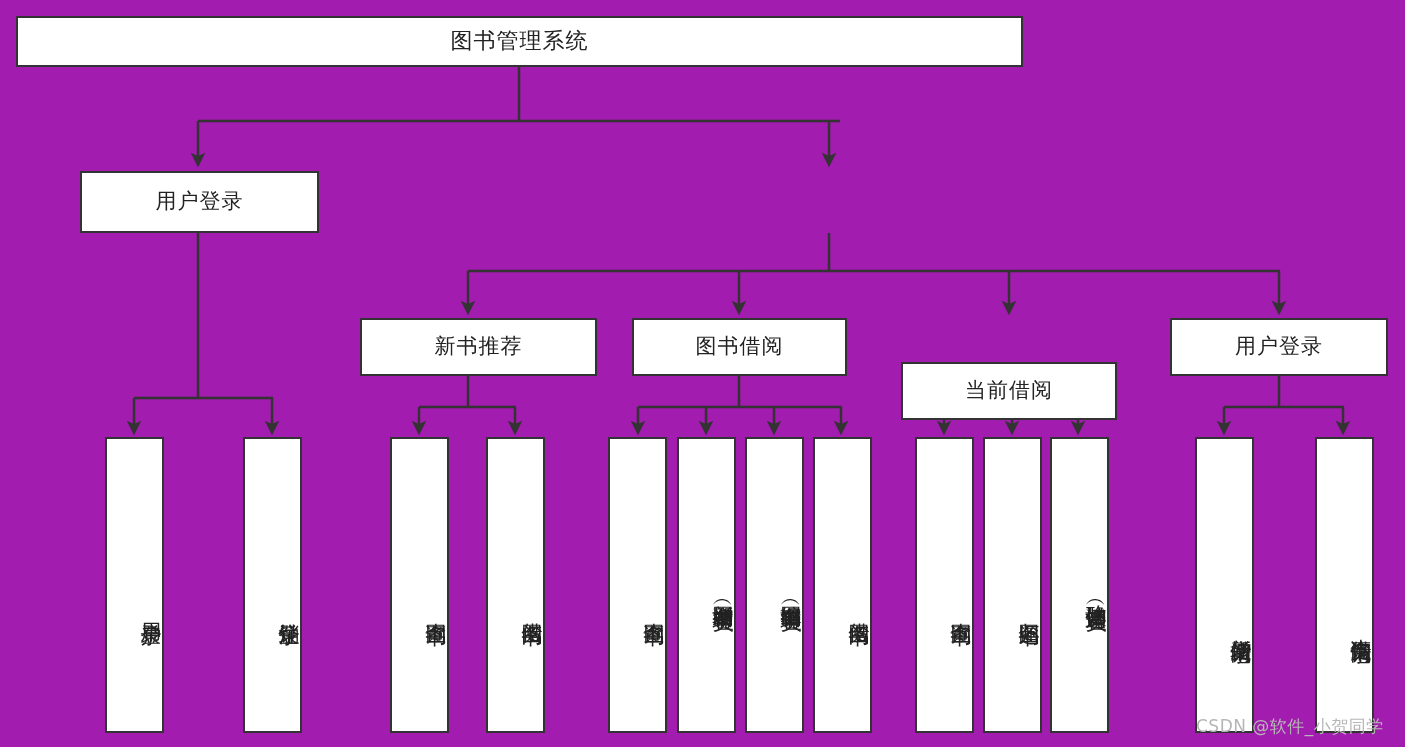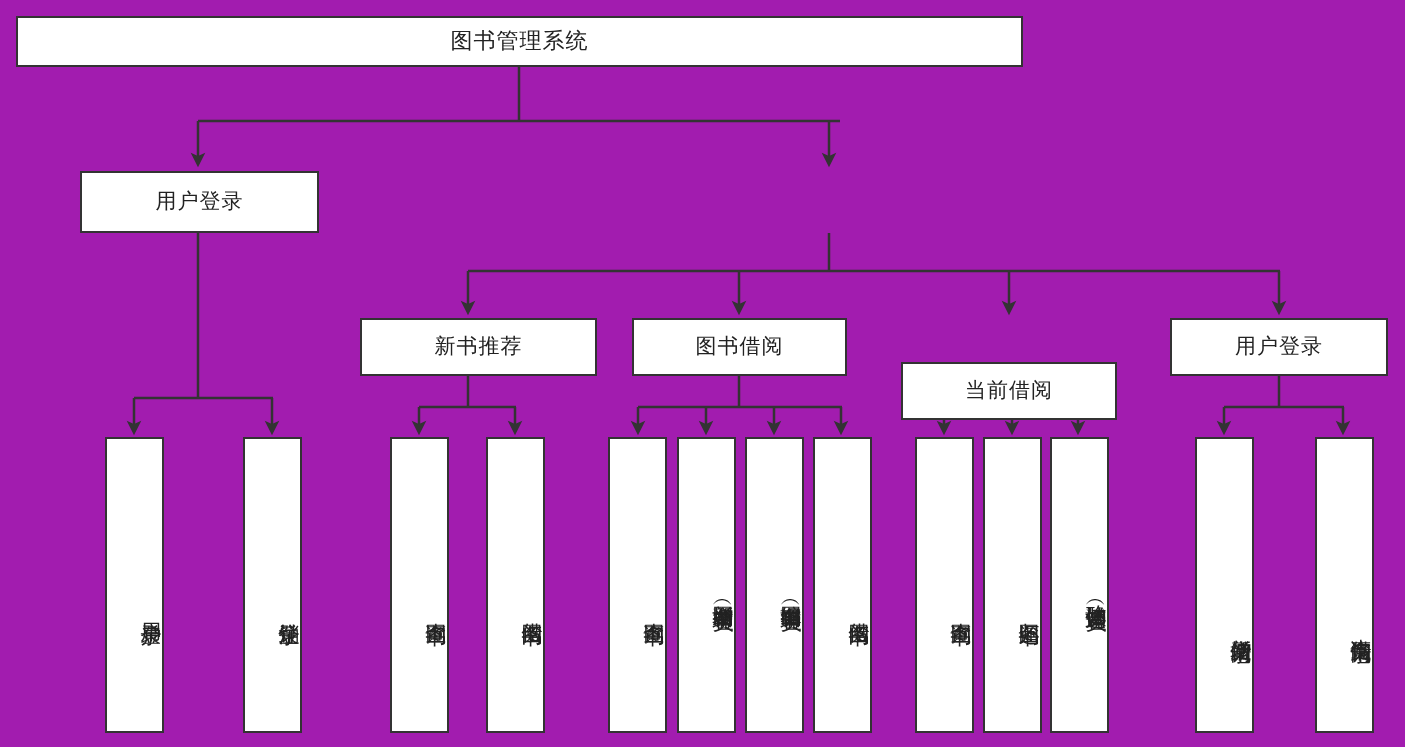--- a/index.html
+++ b/index.html
@@ -181,14 +181,15 @@
     <span>确认归还（管理员）</span>
   </div>
 
   <div class="node vert lower" style="left:1195px; top:437px; width:59px; height:296px;">
     <span>新增借阅记录</span>
   </div>
   <div class="node vert lower" style="left:1315px; top:437px; width:59px; height:296px;">
     <span>查询借阅记录</span>
   </div>
 
+  <div class="watermark" style="left:1196px; top:715px;">CSDN @软件_小贺同学</div>
 
 </div>
 
 </body></html>

